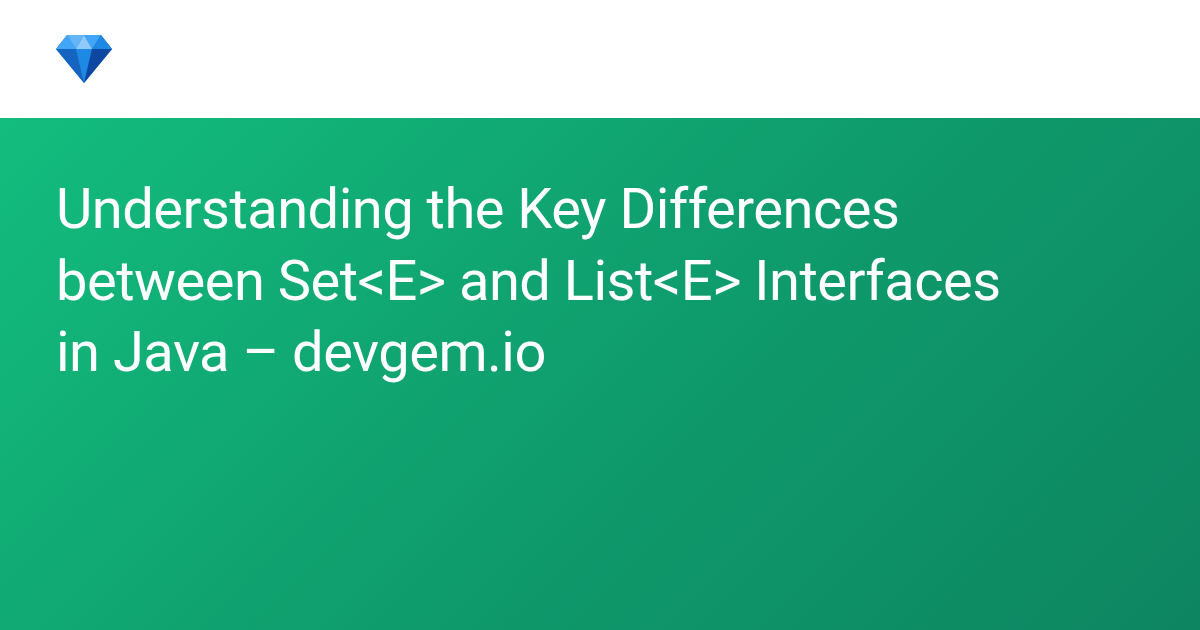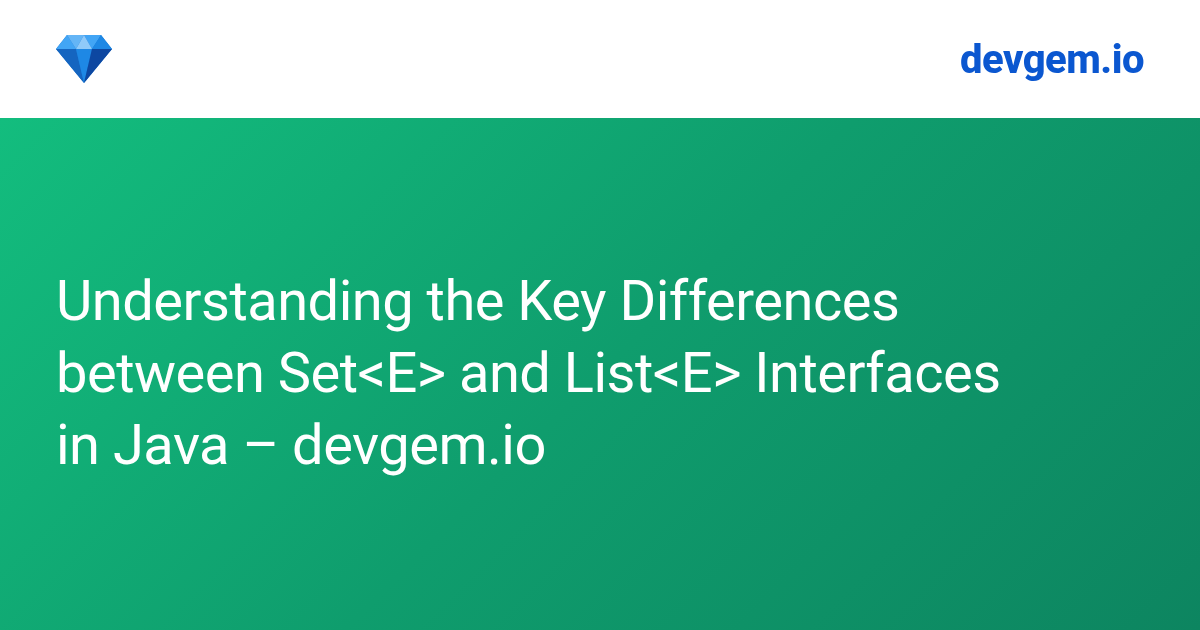--- a/index.html
+++ b/index.html
@@ -33,21 +33,21 @@
       font-size: 40px;
       font-weight: 800;
       color: #0b57d0;
       letter-spacing: -0.5px;
     }
     .hero {
       height: 512px;
       background: linear-gradient(135deg, #13bd7e 0%, #0f9d6d 50%, #0d8560 100%);
       padding: 56px;
       display: flex;
-      align-items: center;
+      align-items: flex-start;
     }
     .hero-title {
       color: #ffffff;
       font-size: 56px;
       font-weight: 400;
       line-height: 1.28;
       max-width: 1000px;
       letter-spacing: -0.5px;
     }
   </style>
@@ -61,18 +61,17 @@
       <polygon points="11,0 20,14 0,14" fill="#42a5f5"></polygon>
       <polygon points="11,0 28,0 20,14" fill="#64b5f6"></polygon>
       <polygon points="28,0 45,0 36,14" fill="#42a5f5"></polygon>
       <polygon points="28,0 36,14 20,14" fill="#90caf9"></polygon>
       <polygon points="45,0 56,14 36,14" fill="#1e88e5"></polygon>
       <polygon points="0,14 20,14 28,48" fill="#1565c0"></polygon>
       <polygon points="20,14 36,14 28,48" fill="#1e88e5"></polygon>
       <polygon points="36,14 56,14 28,48" fill="#0d47a1"></polygon>
     </svg>
   </div>
-  <div class="brand-name">devgem.io</div>
 </div>
 
 <div class="hero">
   <h1 class="hero-title">Understanding the Key Differences between Set&lt;E&gt; and List&lt;E&gt; Interfaces in Java – devgem.io</h1>
 </div>
 
 </body></html>

